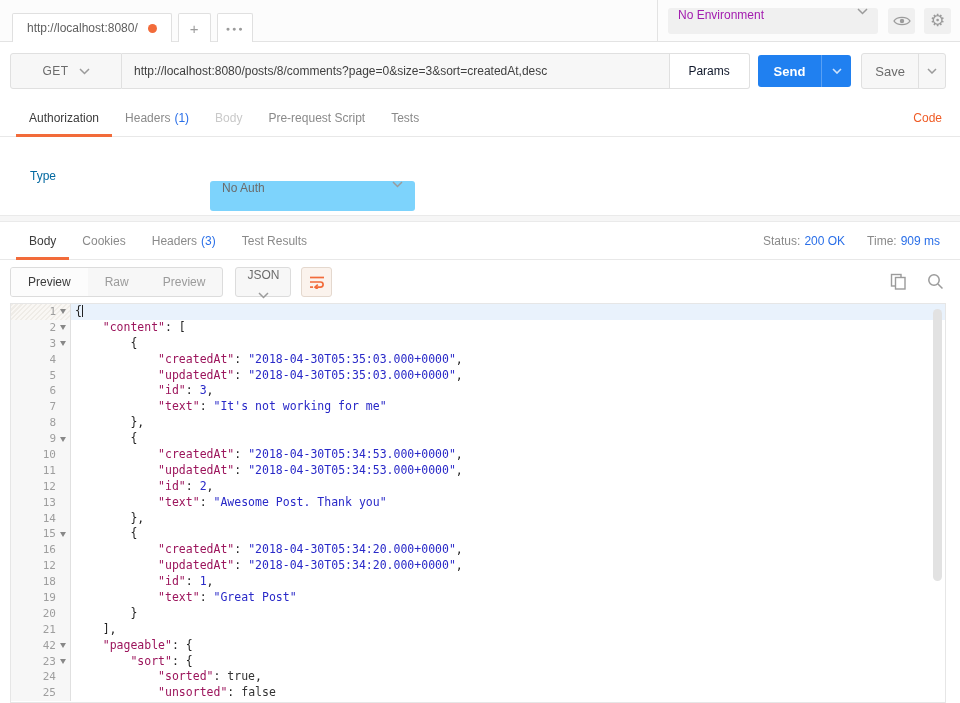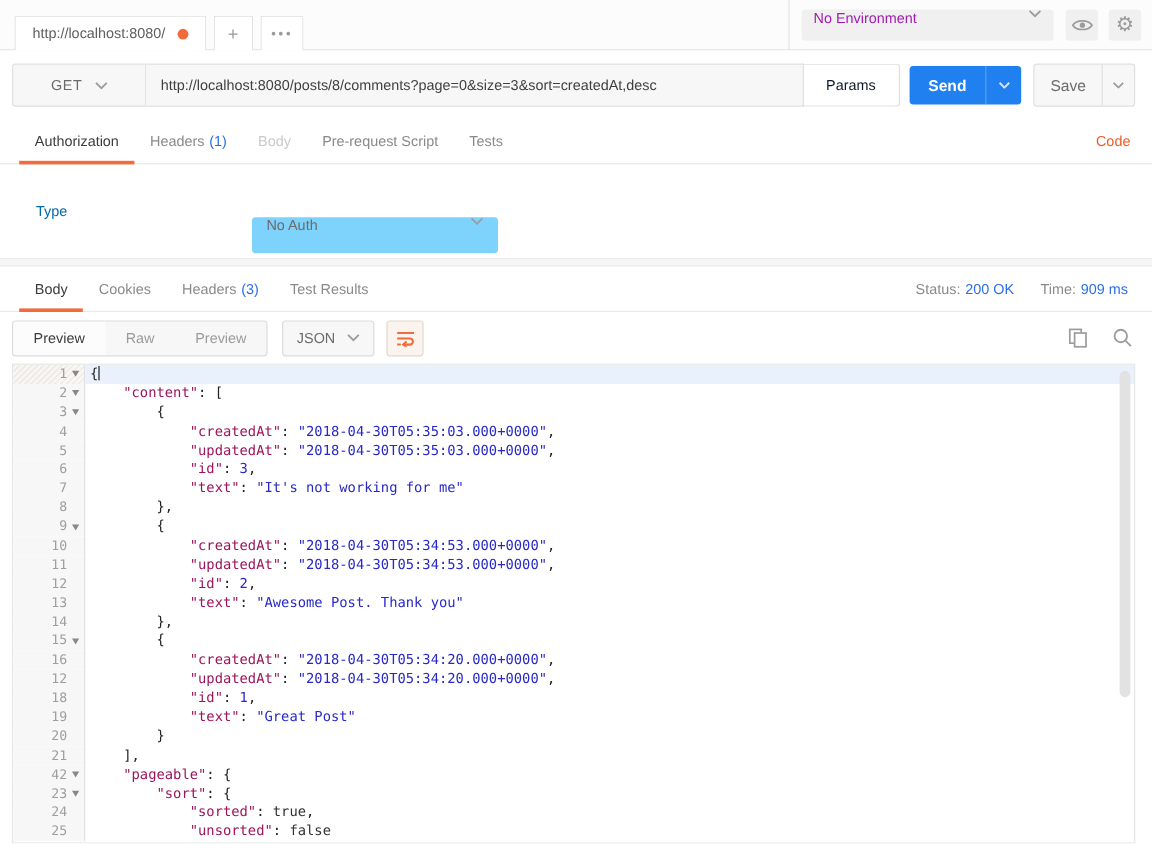--- a/index.html
+++ b/index.html
@@ -109,21 +109,21 @@
   .meta-pair { color:#8a8a8a; }
   .meta-pair b { color:var(--count-blue); font-weight:normal; margin-left:4px;text-align:center; }
 
   
   .resp-toolbar { height:43px; flex:0 0 43px; display:flex; align-items:center; padding:0 16px 0 10px; }
   .view-modes { display:flex; height:30px; border:1px solid #dcdcdc; border-radius:3px; background:#f7f7f7; overflow:hidden; }
   .vm-seg { padding:0 17px; display:flex; align-items:center; color:#9b9b9b; }
   .vm-seg.active { color:#3c3c3c; background:#fcfcfc; }
   .fmt-select {
     height:30px; margin-left:12px; background:#f7f7f7; border:1px solid #dcdcdc; border-radius:3px;
-    display:flex; align-items:center; gap:10px; padding:0 11px; color:#6b6b6b;
+    display:flex; align-items:center; gap:10px; padding:0 11px; color:#6b6b6b;flex-direction:column;
   }
   .wrap-btn {
     height:30px; width:31px; margin-left:10px; background:#fbf3ed; border:1px solid #e4d8ce;
     border-radius:3px; display:flex; align-items:center; justify-content:center;
   }
   .right-icons { margin-left:auto; display:flex; align-items:center; gap:20px; color:#9b9b9b; }
 
   
   .code-area {
     flex:1; margin:0 14px 0 10px; border:1px solid #e6e6e6; background:#fff;

